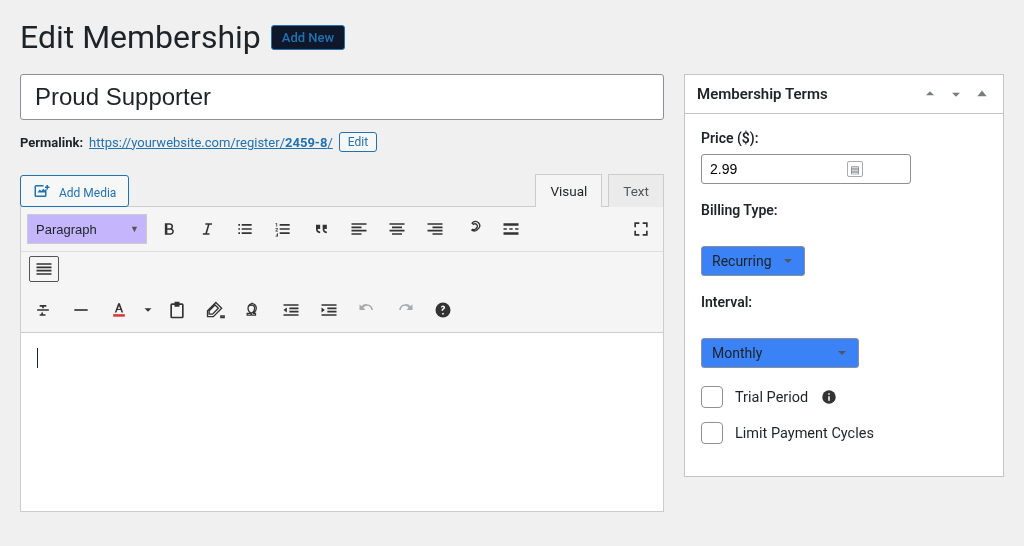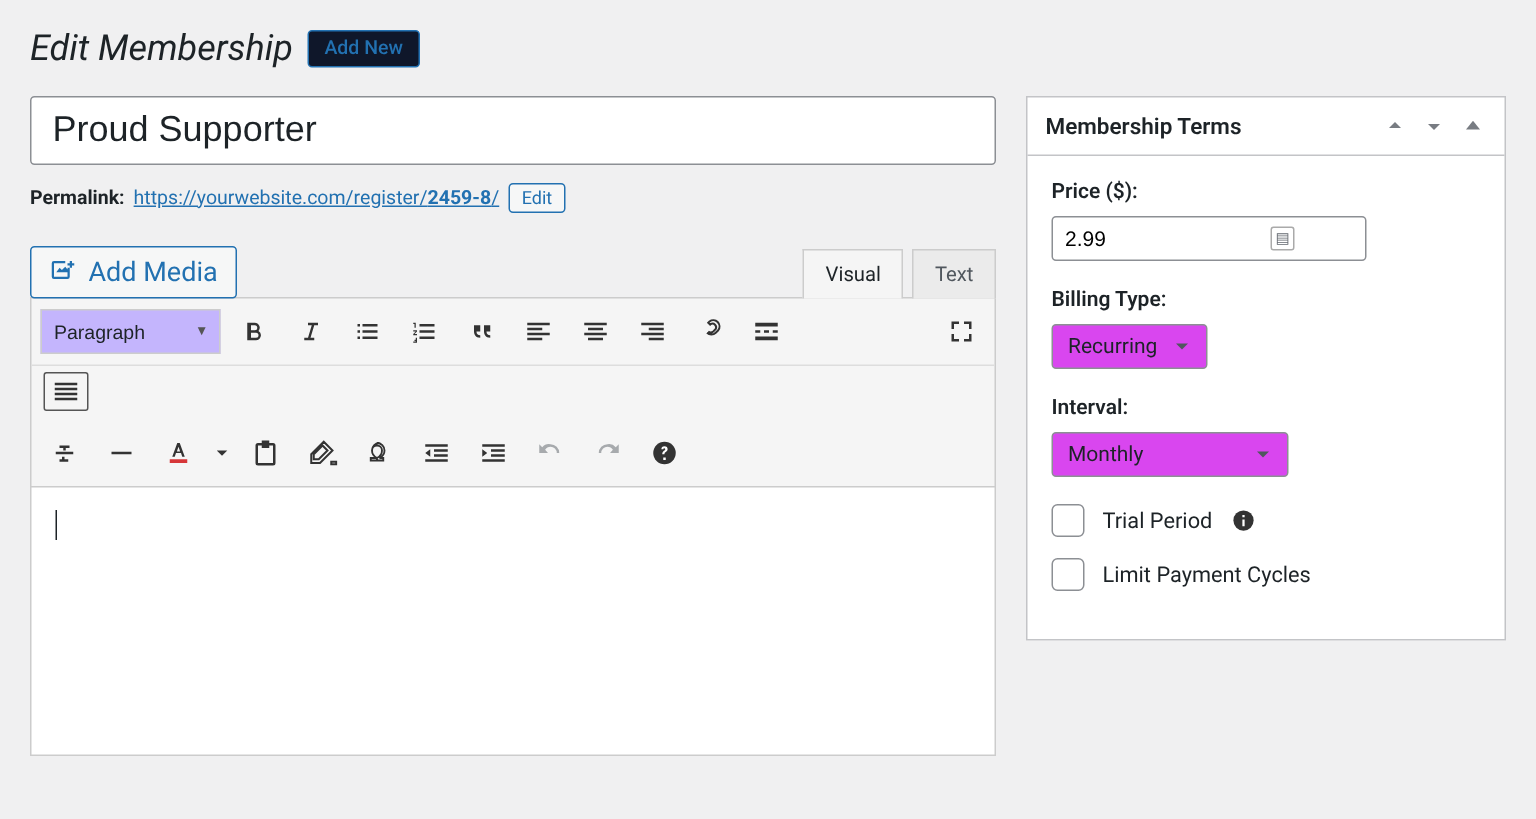--- a/index.html
+++ b/index.html
@@ -5,40 +5,40 @@
   * { box-sizing: border-box; }
   body {
     margin: 0;
     font-family: -apple-system, BlinkMacSystemFont, "Segoe UI", Roboto, sans-serif;
     background: #f0f0f1;
     color: #1d2327;
     font-size: 13px;
     padding: 10px 20px 20px;
   }
   .page-header { display: flex; align-items: center; gap: 10px; margin: 8px 0 18px; }
-  .page-header h1 { font-size: 24px; font-weight: 400; margin: 0; color: #1d2327; font-style: italic; }
+  .page-header h1 { font-size: 32px; font-weight: 400; margin: 0; color: #1d2327; }
   .btn-outline {
     display: inline-block; padding: 4px 10px; font-size: 13px; color: #2271b1;
     border: 1px solid #2271b1; border-radius: 3px; background: #0f172a; cursor: pointer; font-weight: 500;
   }
   .columns { display: flex; gap: 20px; align-items: flex-start; }
   .col-main { flex: 1; min-width: 0; }
   .col-side { width: 320px; flex-shrink: 0; }
   .title-input {
     width: 100%; font-size: 24px; padding: 8px 14px; border: 1px solid #8c8f94;
     border-radius: 3px; background: #fff; color: #1d2327; outline: none; margin-bottom: 6px;
   }
   .permalink-row { font-size: 13px; color: #50575e; margin: 6px 0 22px; display: flex; align-items: center; gap: 6px; flex-wrap: wrap; }
   .permalink-row strong { color: #1d2327; }
   .permalink-row a { color: #2271b1; text-decoration: underline; }
   .permalink-row a .slug { font-weight: 700; }
   .perm-edit { padding: 2px 8px; color: #2271b1; border: 1px solid #2271b1; border-radius: 3px; background: #f6f7f7; font-size: 12px; cursor: pointer; }
   .editor-top { display: flex; justify-content: space-between; align-items: flex-end; margin-bottom: -1px; }
   .add-media-btn {
-    display: inline-flex; align-items: flex-start; gap: 8px; padding: 6px 12px; font-size: 18px;
+    display: inline-flex; align-items: flex-end; gap: 8px; padding: 6px 12px; font-size: 12px;
     color: #2271b1; border: 1px solid #2271b1; border-radius: 3px; background: #f6f7f7; cursor: pointer;
   }
   .add-media-btn svg { width: 18px; height: 18px; fill: #2271b1; }
   .tabs { display: flex; gap: 6px; }
   .tab { padding: 8px 14px; background: #ebebeb; border: 1px solid #ccc; border-bottom: none; cursor: pointer; color: #50575e; font-size: 13.5px; }
   .tab.active { background: #f5f5f5; border-color: #ccc; color: #1d2327; }
   .toolbar-wrap { background: #f5f5f5; border: 1px solid #ccc; border-bottom: none; }
   .toolbar-row { display: flex; align-items: center; padding: 6px 6px; gap: 6px; border-bottom: 1px solid #ddd; }
   .format-select { width: 120px; height: 30px; border: 1px solid #ccc; background: #c4b5fd; font-size: 13px; color: #1d2327; padding: 0 24px 0 8px; appearance: none; position: relative; cursor: pointer; }
   .select-wrap { position: relative; }
@@ -54,21 +54,21 @@
   .metabox-head { display: flex; align-items: center; justify-content: space-between; padding: 10px 12px; border-bottom: 1px solid #c3c4c7; }
   .metabox-head h2 { font-size: 15px; font-weight: 600; margin: 0; color: #1d2327; }
   .metabox-head .controls { display: flex; gap: 8px; align-items: center; }
   .metabox-head .controls .ic { width: 18px; height: 18px; color: #787c82; cursor: pointer; display:inline-flex; align-items:center; justify-content:center;}
   .metabox-body { padding: 16px 16px 18px; }
   .field { margin-bottom: 18px; }
   .field label { display: block; font-weight: 600; font-size: 14px; margin-bottom: 8px; color: #1d2327; }
   .field input[type="text"] { width: 210px; padding: 6px 28px 6px 8px; border: 1px solid #8c8f94; border-radius: 3px; font-size: 14px; }
   .input-wrap { position: relative; width: 168px; }
   .input-wrap .adorn { position: absolute; right: 6px; top: 50%; transform: translateY(-50%); width: 16px; height: 16px; color: #646970; border: 1px solid #aaa; border-radius: 2px; display:flex;align-items:center;justify-content:center; font-size:10px; }
-  .select-box { border: 1px solid #8c8f94; border-radius: 3px; padding: 6px 32px 6px 10px; font-size: 14px; background: #d946ef; display: inline-flex; align-items: center; cursor: pointer; position: relative; }
+  .select-box { border: 1px solid #8c8f94; border-radius: 3px; padding: 6px 32px 6px 10px; font-size: 14px; background: #3b82f6; display: inline-flex; align-items: center; cursor: pointer; position: relative; margin-top: 20px; }
   .select-box .chev { position: absolute; right: 8px; top: 50%; transform: translateY(-50%); }
   .select-box.wide { width: 158px; align-items: flex-end; }
   .checkbox-row { display: flex; align-items: center; gap: 12px; margin-top: 6px; margin-bottom: 14px; }
   .chk { width: 22px; height: 22px; border: 1px solid #8c8f94; border-radius: 4px; cursor: pointer; }
   .chk-label { font-size: 14.5px; color: #1d2327; }
   .info-ic { width: 18px; height: 18px; color: #333; }
   svg { display: block; }
 </style>
 </head>
 <body>

